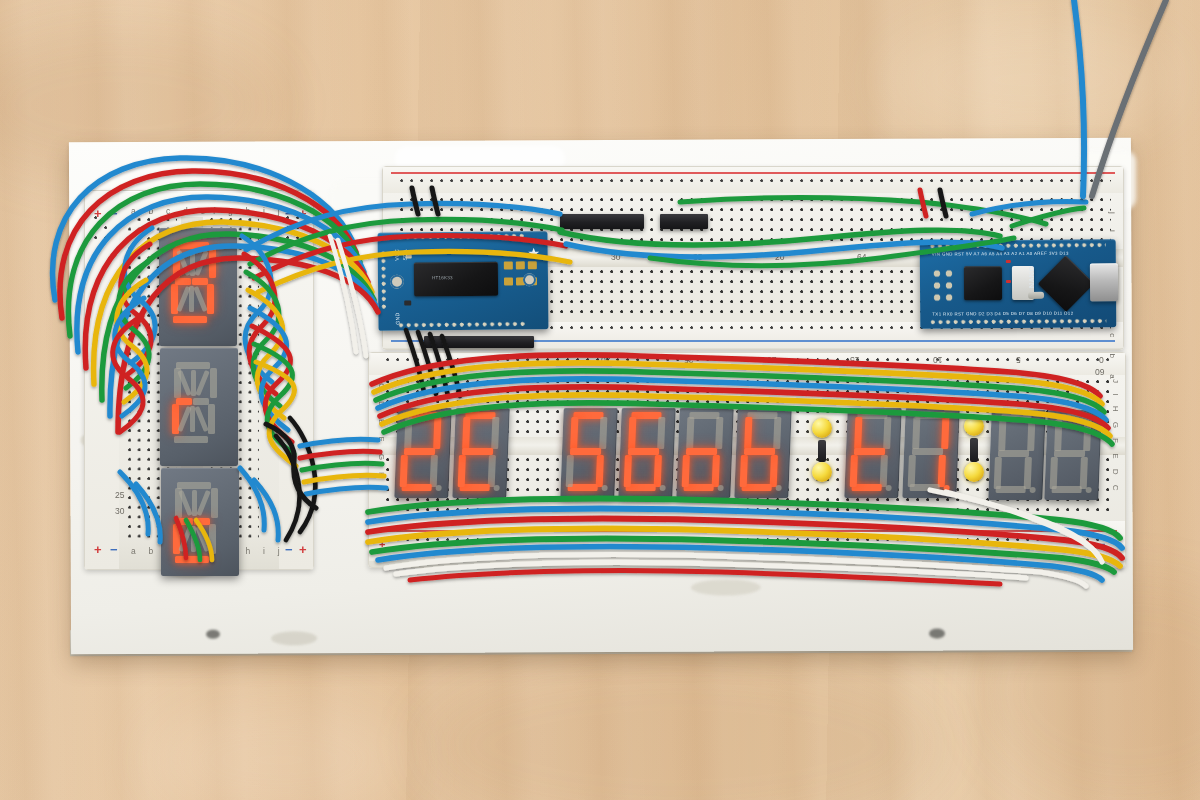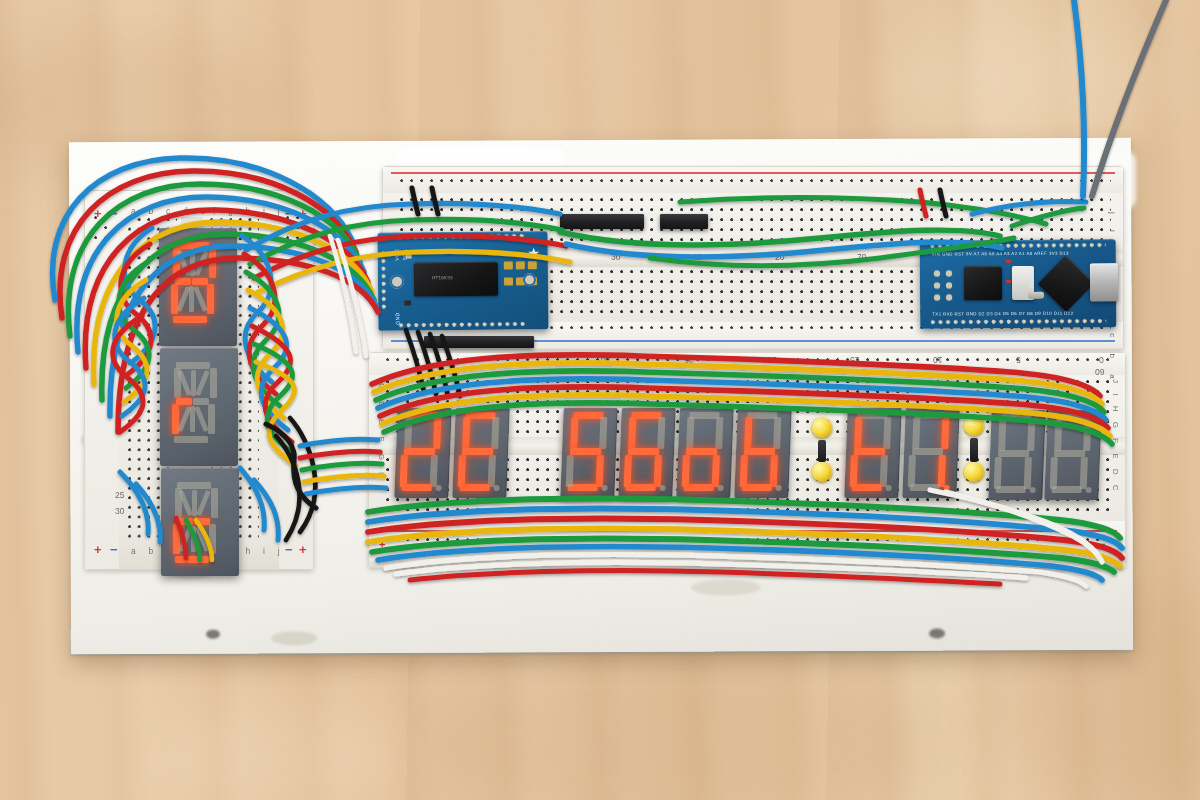--- a/index.html
+++ b/index.html
@@ -155,21 +155,21 @@
       <div class="holes rail" style="left:16px;top:11px;right:12px;height:11px;"></div>
     </div>
 
     <div class="holes" style="left:16px;top:30px;right:12px;height:50px;"></div>
 
     <div class="gutter" style="top:82px;height:18px;"></div>
     <div class="rownums" id="rn-top" style="left:0;top:86px;width:100%;height:12px;">
         <span class="rownum" style="left: 228px;">30</span>
         <span class="rownum" style="left: 310px;">35</span>
         <span class="rownum" style="left: 392px;">20</span>
-        <span class="rownum" style="left: 474px;">70</span>
+        <span class="rownum" style="left: 474px;">64</span>
         <span class="rownum" style="left: 556px;">50</span>
         <span class="rownum" style="left: 638px;">55</span>
         <span class="rownum" style="left: 720px;">60</span>
       </div>
 
     <div class="holes" style="left:16px;top:102px;right:12px;height:50px;"></div>
 
     <div class="rail" style="top:155px;">
       <div class="railline blue" style="top:18px;"></div>
       <div class="holes rail" style="left:16px;top:3px;right:12px;height:11px;"></div>

